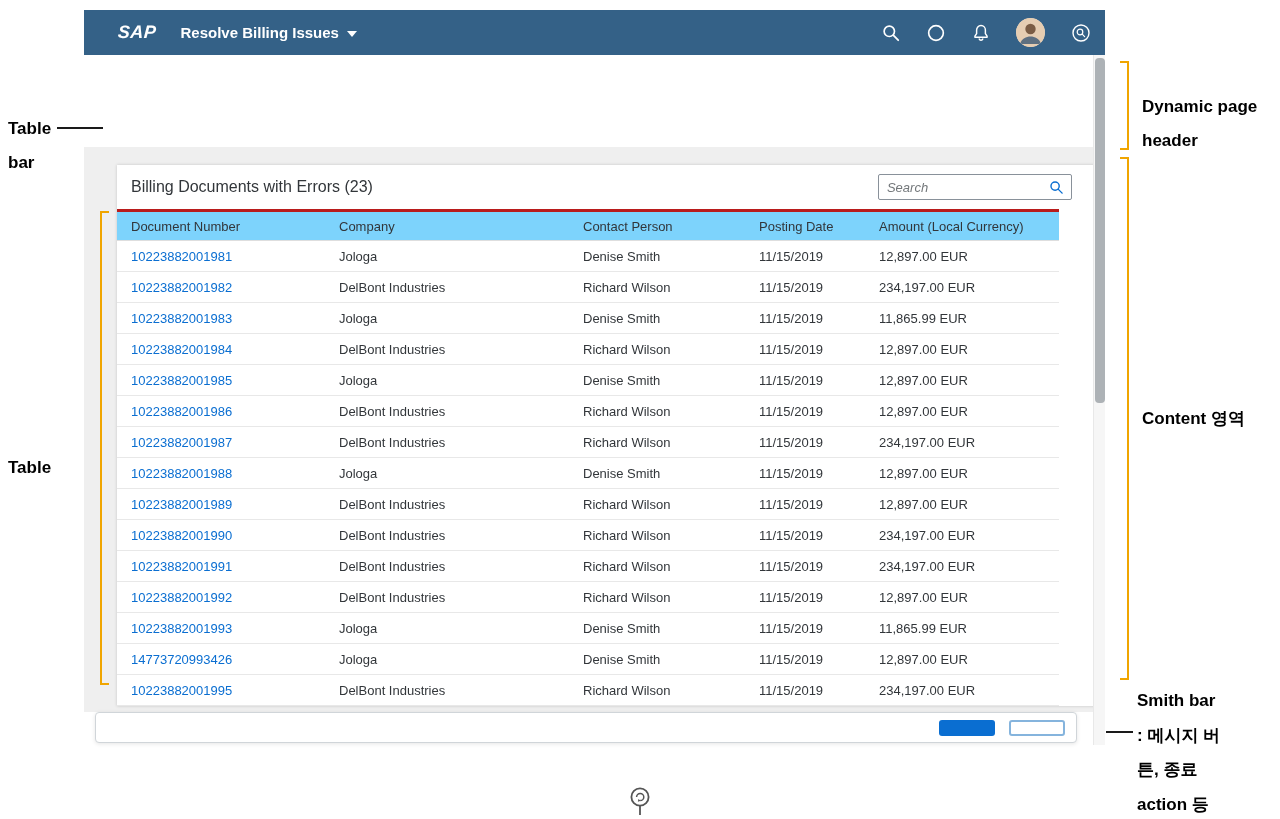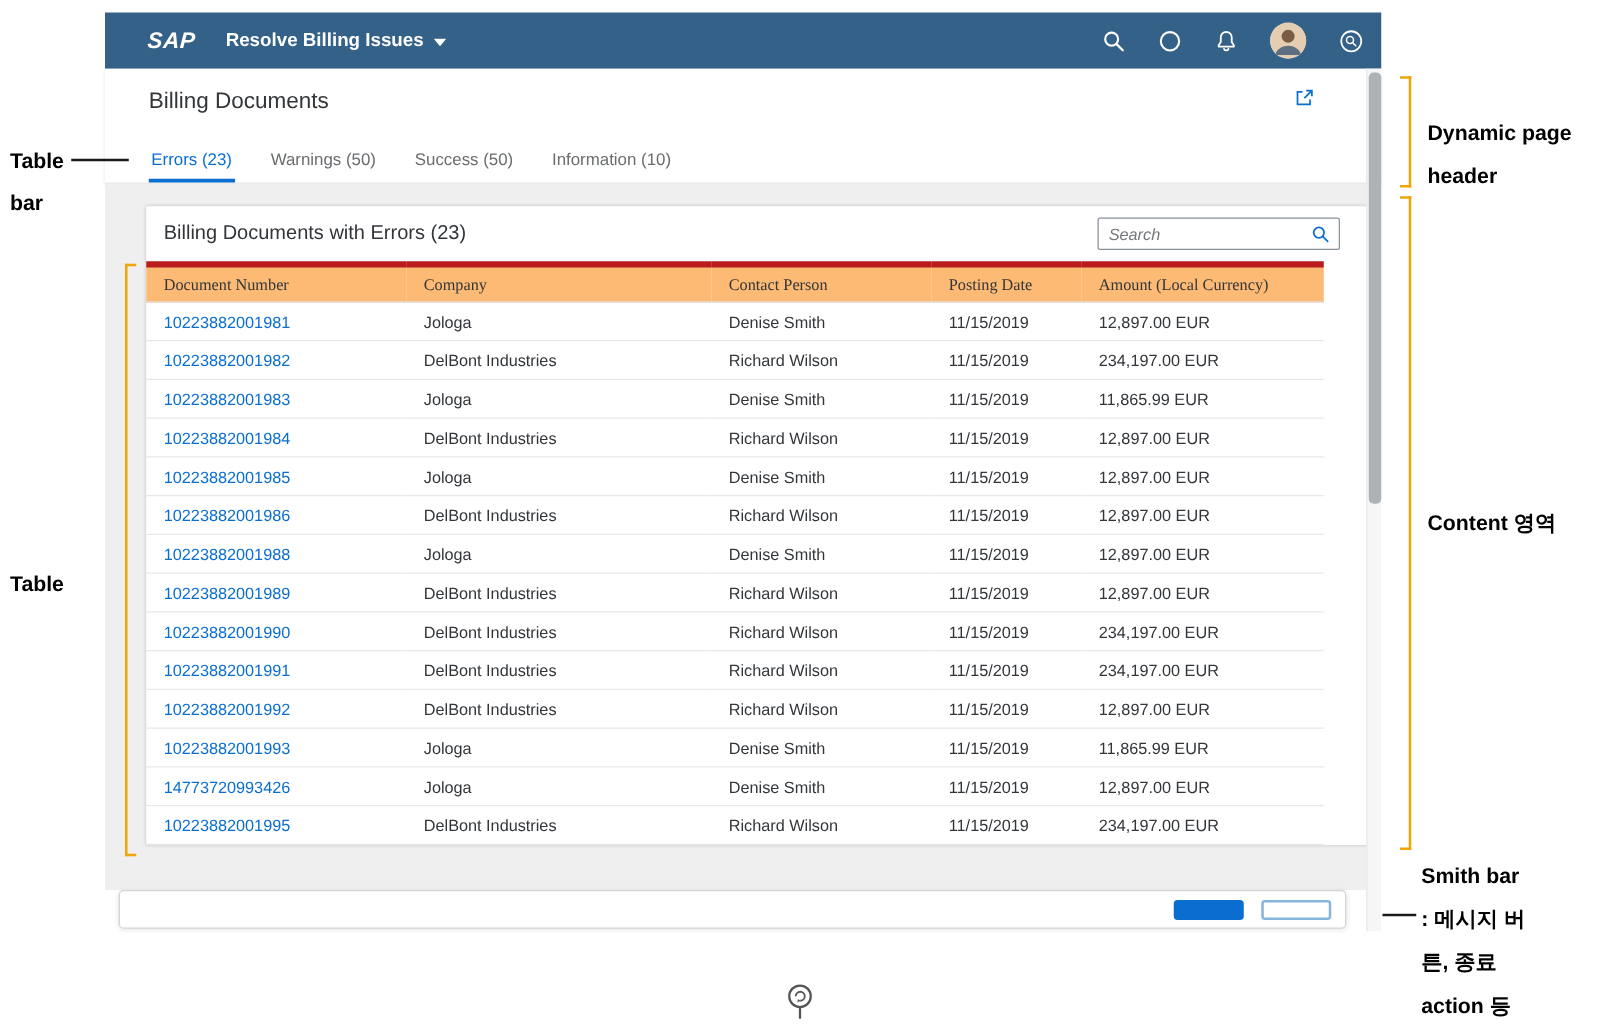--- a/index.html
+++ b/index.html
@@ -52,22 +52,22 @@
   .search-box input::placeholder { color: #73777a; font-style: italic; }
   .field-search-icon { width: 15px; height: 15px; color: var(--accent, #0a6ed1); flex: none; cursor: pointer; }
   .tool-icons { display: flex; align-items: center; gap: 20px; }
   .tool-icon { width: 17px; height: 17px; color: var(--accent, #0a6ed1); cursor: pointer; background: none; border: none; padding: 0; }
   .tool-icon svg { display: block; width: 100%; height: 100%; }
   .gear-glyph { font-family: "DejaVu Sans", sans-serif; font-size: 19px; line-height: 17px;
     color: var(--accent, #0a6ed1); width: auto; }
 
   table.billing { width: 942px; border-collapse: collapse; table-layout: fixed;
     font-size: 13px; color: #32363a; }
-  table.billing th { background: #fdba74; border-top: 5px solid #b91c1c; border-bottom: 1px solid #dedede;
-    height: 30px; font-weight: normal; text-align: left; padding: 0 14px; color: #32363a; font-family: Liberation Serif, serif; }
+  table.billing th { background: #7dd3fc; border-top: 3px solid #b91c1c; border-bottom: 1px solid #dedede;
+    height: 30px; font-weight: normal; text-align: left; padding: 0 14px; color: #32363a; }
   table.billing td { height: 31px; border-bottom: 1px solid #e8e8e8; padding: 0 14px;
     white-space: nowrap; overflow: hidden; }
   table.billing .right { text-align: left; }
   .doc-link { color: var(--accent, #0a6ed1); text-decoration: none; }
 
   
   .footer-bar { position: absolute; left: 11px; top: 702px; width: 982px; height: 31px;
     background: #fff; border: 1px solid #d0d5d9; border-radius: 4px; box-shadow: 0 1px 4px rgba(0,0,0,.10);
     display: flex; align-items: center; justify-content: flex-end; gap: 14px; padding-right: 11px; }
   .btn-primary { width: 56px; height: 16px; background: var(--accent, #0a6ed1); border: none;
@@ -133,35 +133,20 @@
         </svg>
       </span>
       <svg class="shell-icon lg" viewBox="0 0 20 20">
         <circle cx="10" cy="10" r="8" fill="none" stroke="currentColor" stroke-width="1.4"></circle>
         <circle cx="9" cy="9" r="2.8" fill="none" stroke="currentColor" stroke-width="1.2"></circle>
         <line x1="11.2" y1="11.2" x2="13.6" y2="13.6" stroke="currentColor" stroke-width="1.2" stroke-linecap="round"></line>
       </svg>
     </span>
   </div>
 
-  <div class="page-header">
-    <div class="page-title">Billing Documents</div>
-    <button class="share-btn">
-      <svg viewBox="0 0 17 17" width="17" height="17">
-        <path d="M7 3.5H3v10h10v-4" fill="none" stroke="currentColor" stroke-width="1.4"></path>
-        <path d="M8.5 8.5L14.5 2.5M10 2.5h4.5V7" fill="none" stroke="currentColor" stroke-width="1.4"></path>
-      </svg>
-    </button>
-    <div class="tabs">
-      <div class="tab selected">Errors (23)</div>
-      <div class="tab">Warnings (50)</div>
-      <div class="tab">Success (50)</div>
-      <div class="tab">Information (10)</div>
-    </div>
-  </div>
 
   <div class="content">
     <div class="card">
 
       <div class="toolbar">
         <div class="toolbar-title">Billing Documents with Errors (23)</div>
         <div class="search-box">
           <input type="text" placeholder="Search" style="">
           <svg class="field-search-icon" viewBox="0 0 16 16">
             <circle cx="6.5" cy="6.5" r="4.4" fill="none" stroke="currentColor" stroke-width="1.5"></circle>
@@ -246,20 +231,27 @@
               <td class="right">12,897.00 EUR</td>
             </tr>
             <tr>
               <td><a href="#" class="doc-link">10223882001986</a></td>
               <td>DelBont Industries</td>
               <td>Richard Wilson</td>
               <td class="right">11/15/2019</td>
               <td class="right">12,897.00 EUR</td>
             </tr>
             <tr>
+              <td><a href="#" class="doc-link">10223882001987</a></td>
+              <td>DelBont Industries</td>
+              <td>Richard Wilson</td>
+              <td class="right">11/15/2019</td>
+              <td class="right">234,197.00 EUR</td>
+            </tr>
+            <tr>
               <td><a href="#" class="doc-link">10223882001988</a></td>
               <td>Jologa</td>
               <td>Denise Smith</td>
               <td class="right">11/15/2019</td>
               <td class="right">12,897.00 EUR</td>
             </tr>
             <tr>
               <td><a href="#" class="doc-link">10223882001989</a></td>
               <td>DelBont Industries</td>
               <td>Richard Wilson</td>

